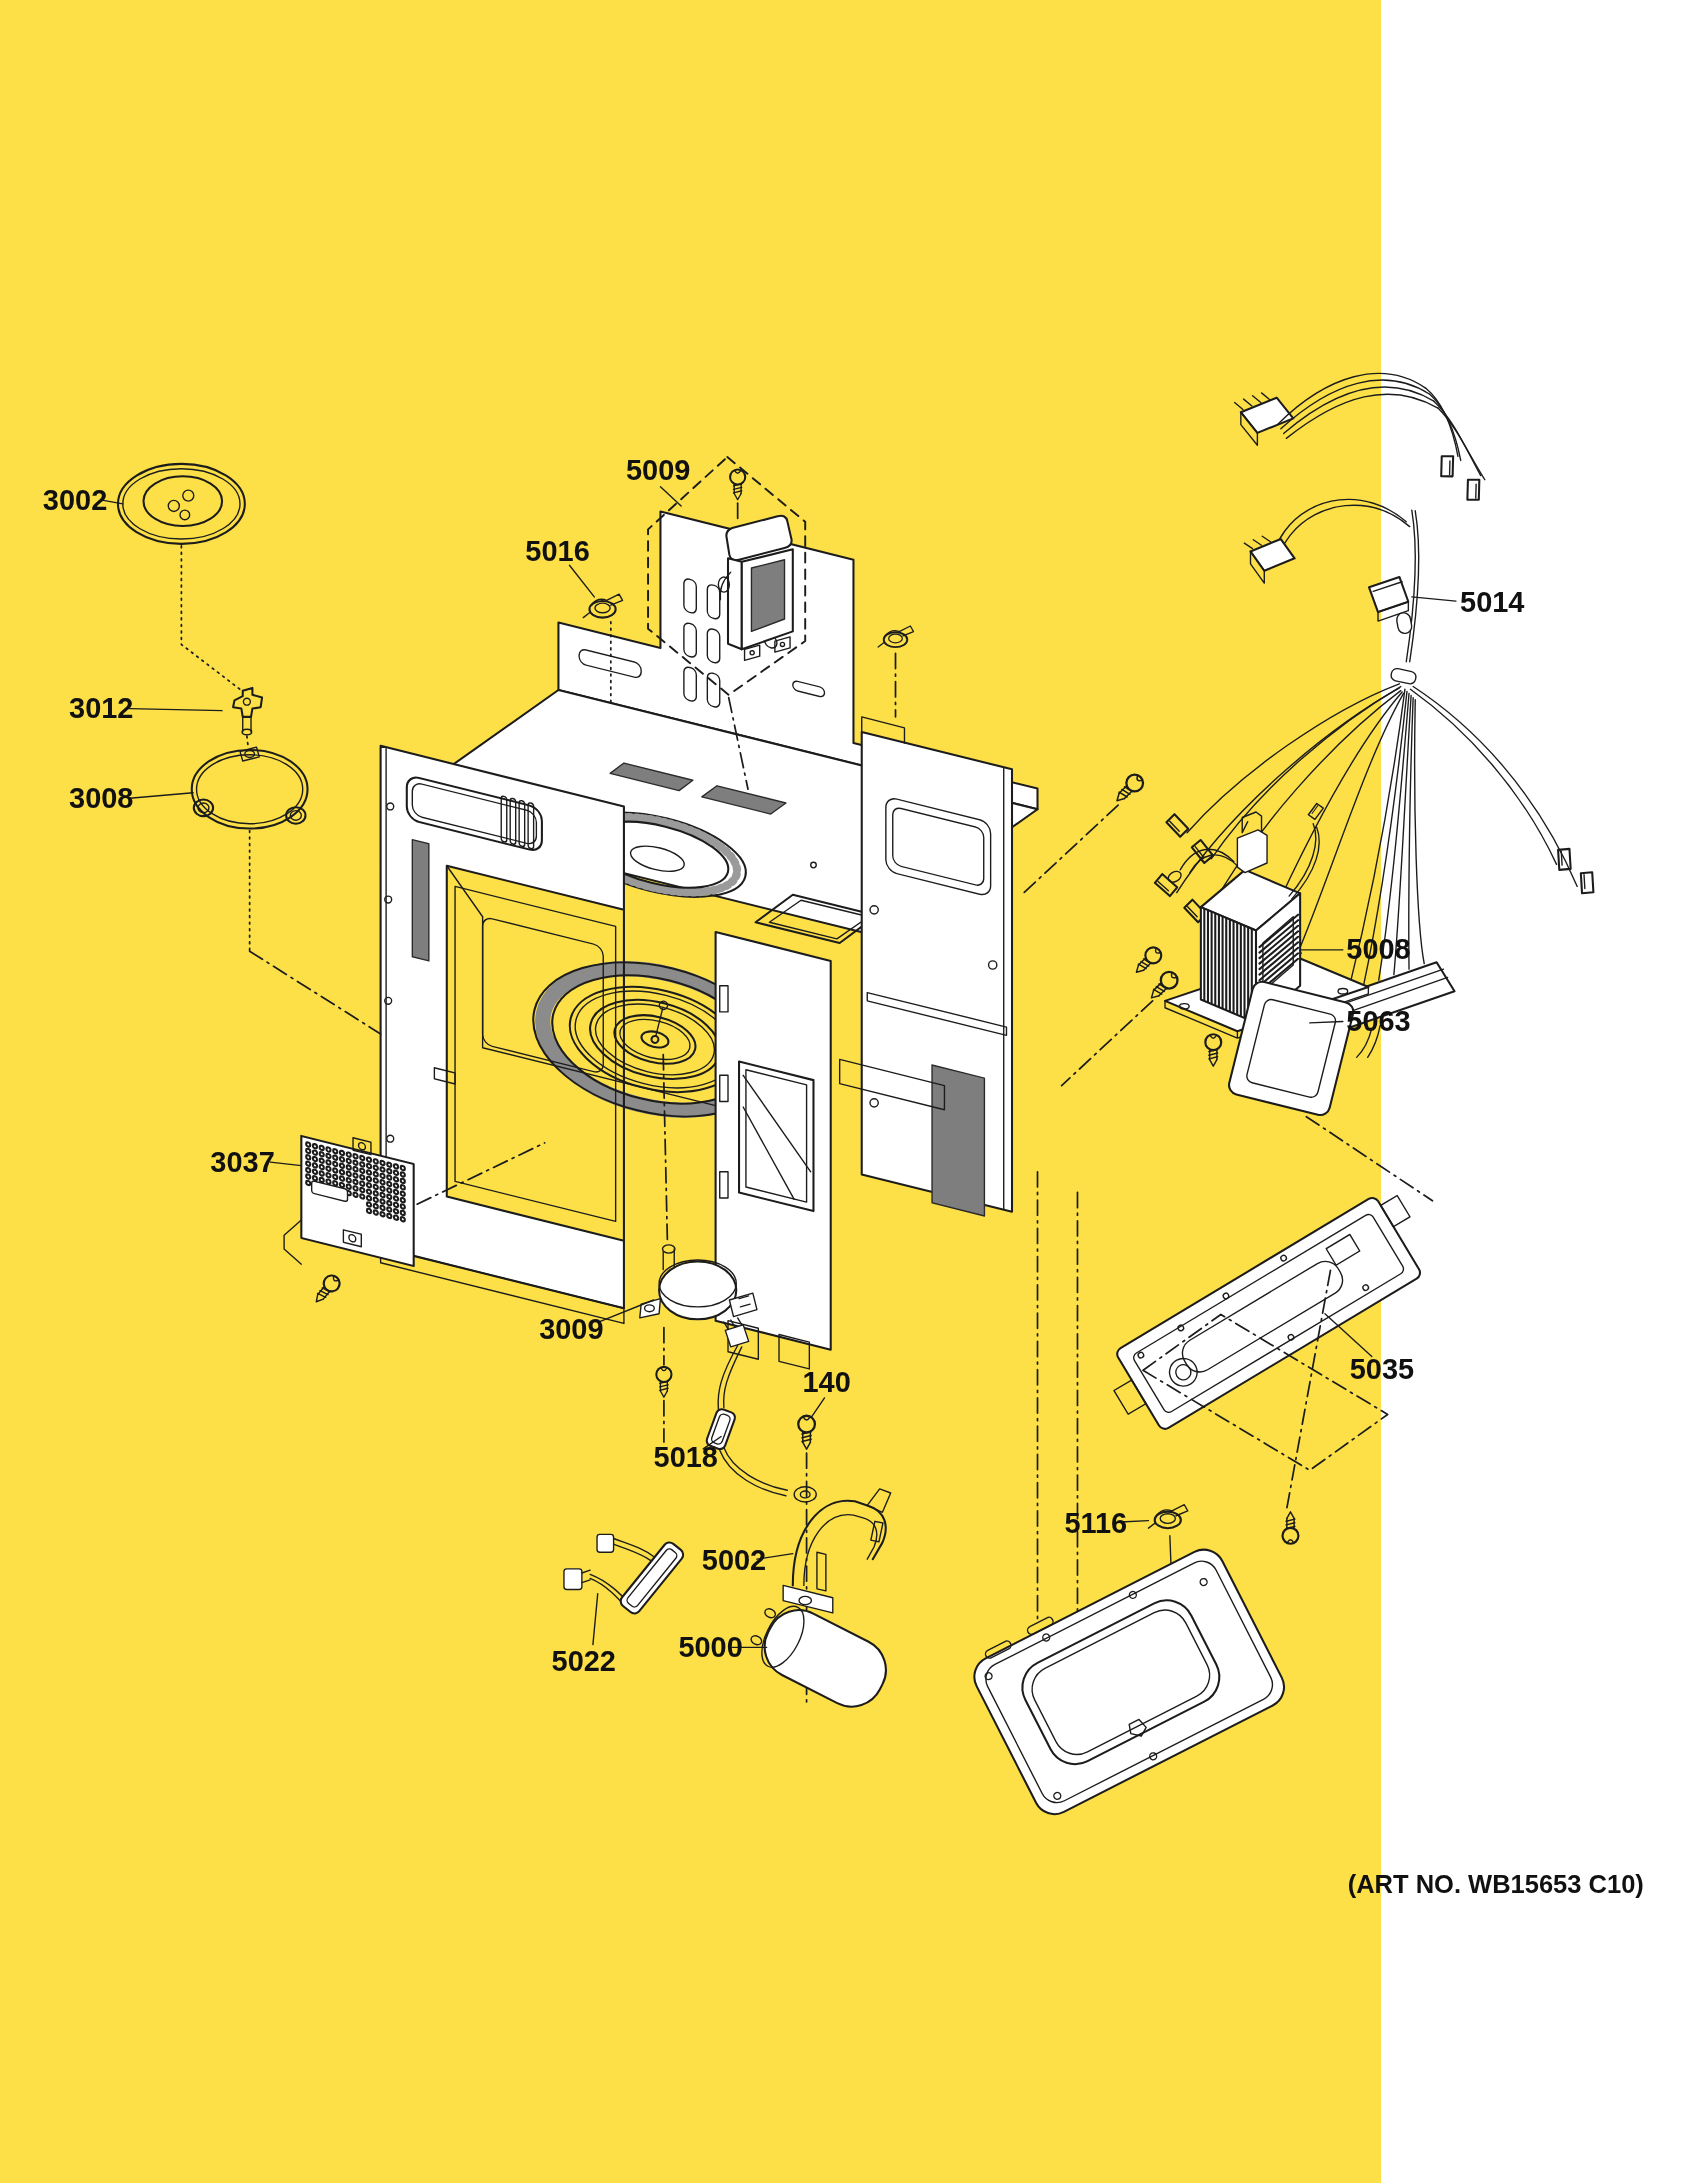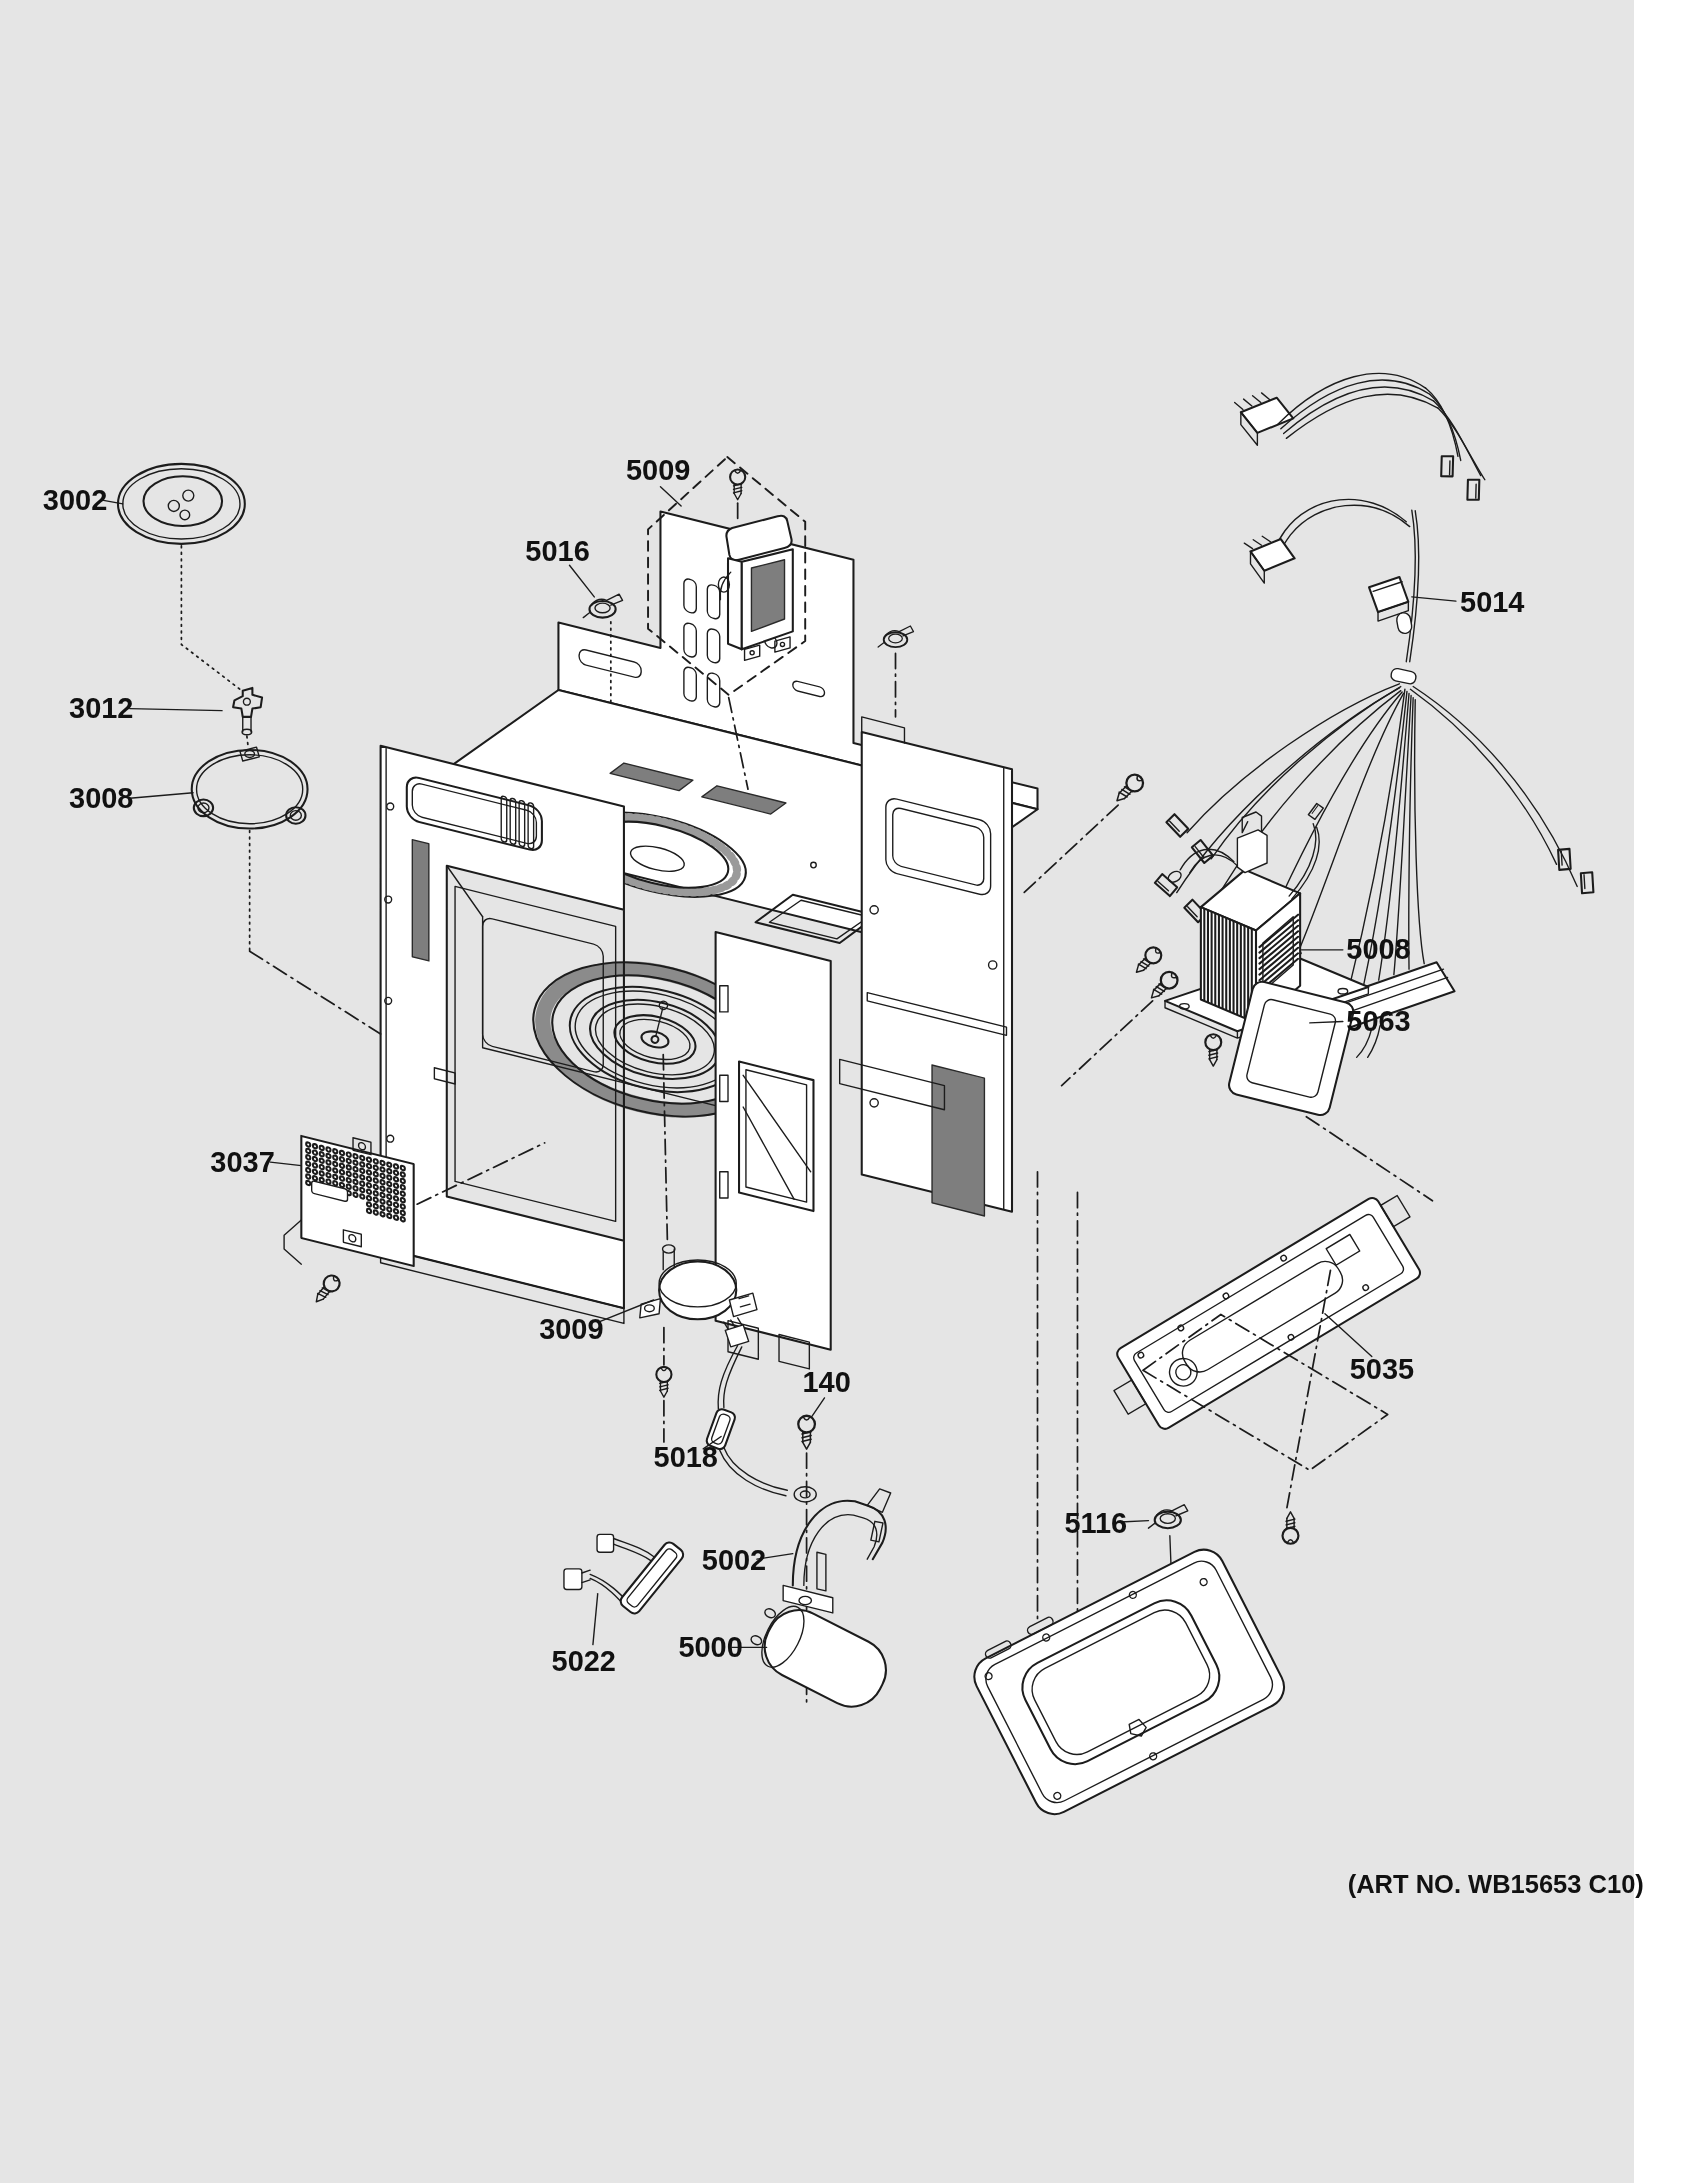--- a/index.html
+++ b/index.html
@@ -1,16 +1,16 @@
 <!DOCTYPE html>
 <html style="font-size:11px"><head>
 <meta charset="utf-8">
 <style>
   html,body{margin:0;padding:0;background:#fff;}
-  #page{position:relative;width:1634px;height:2183px;background:#e5e5e5;
+  #page{position:relative;width:1381px;height:2183px;background:#fde047;
         font-family:"Liberation Sans",sans-serif;}
   svg{position:absolute;inset:0;}
   svg *{stroke:#1c1c1c;stroke-width:3;fill:none;stroke-linecap:round;stroke-linejoin:round;}
   .f{fill:#ffffff;}
   .dark{fill:#7e7e7e;stroke:#2a2a2a;stroke-width:2;}
   .thin{stroke-width:2;}
   .dd{stroke-dasharray:22 8 3 8;stroke-width:2.5;}
   .ds{stroke-dasharray:14 10;stroke-width:2.8;}
   .dt{stroke-dasharray:2.5 7;stroke-width:2.5;}
   .band{stroke:#8b8b8b;stroke-width:22;}

